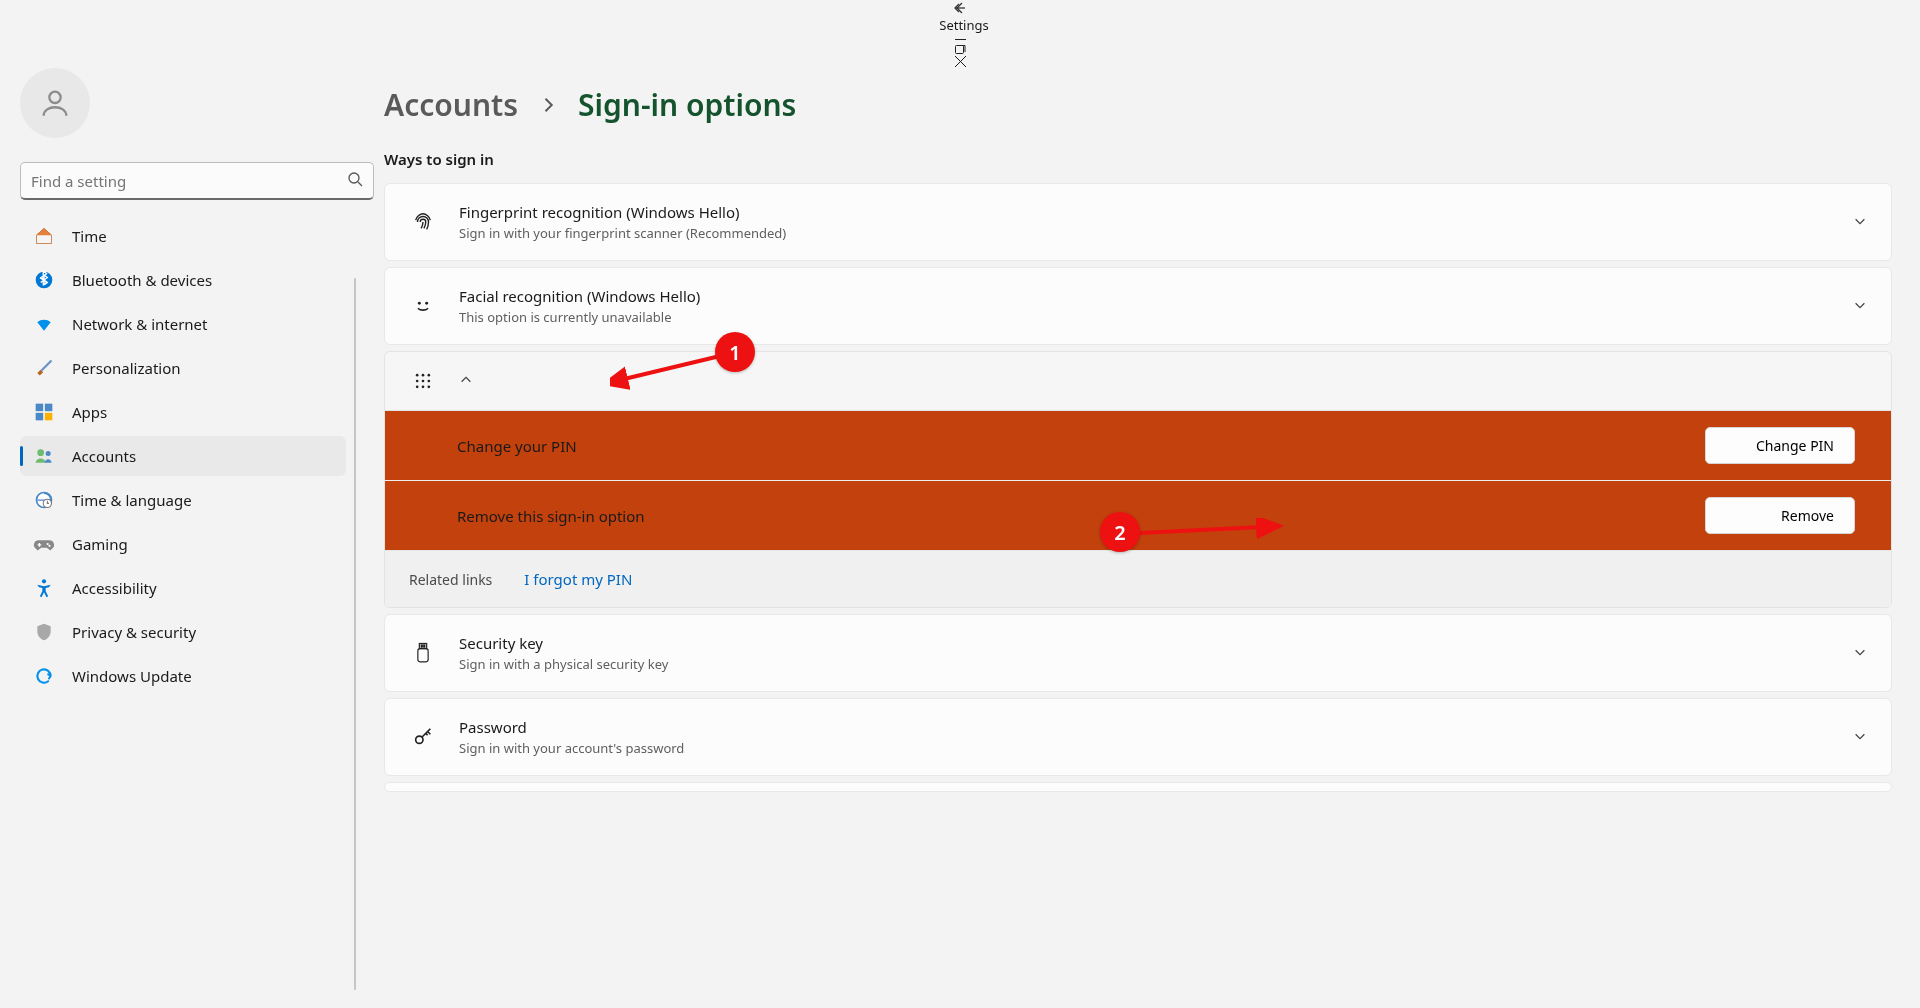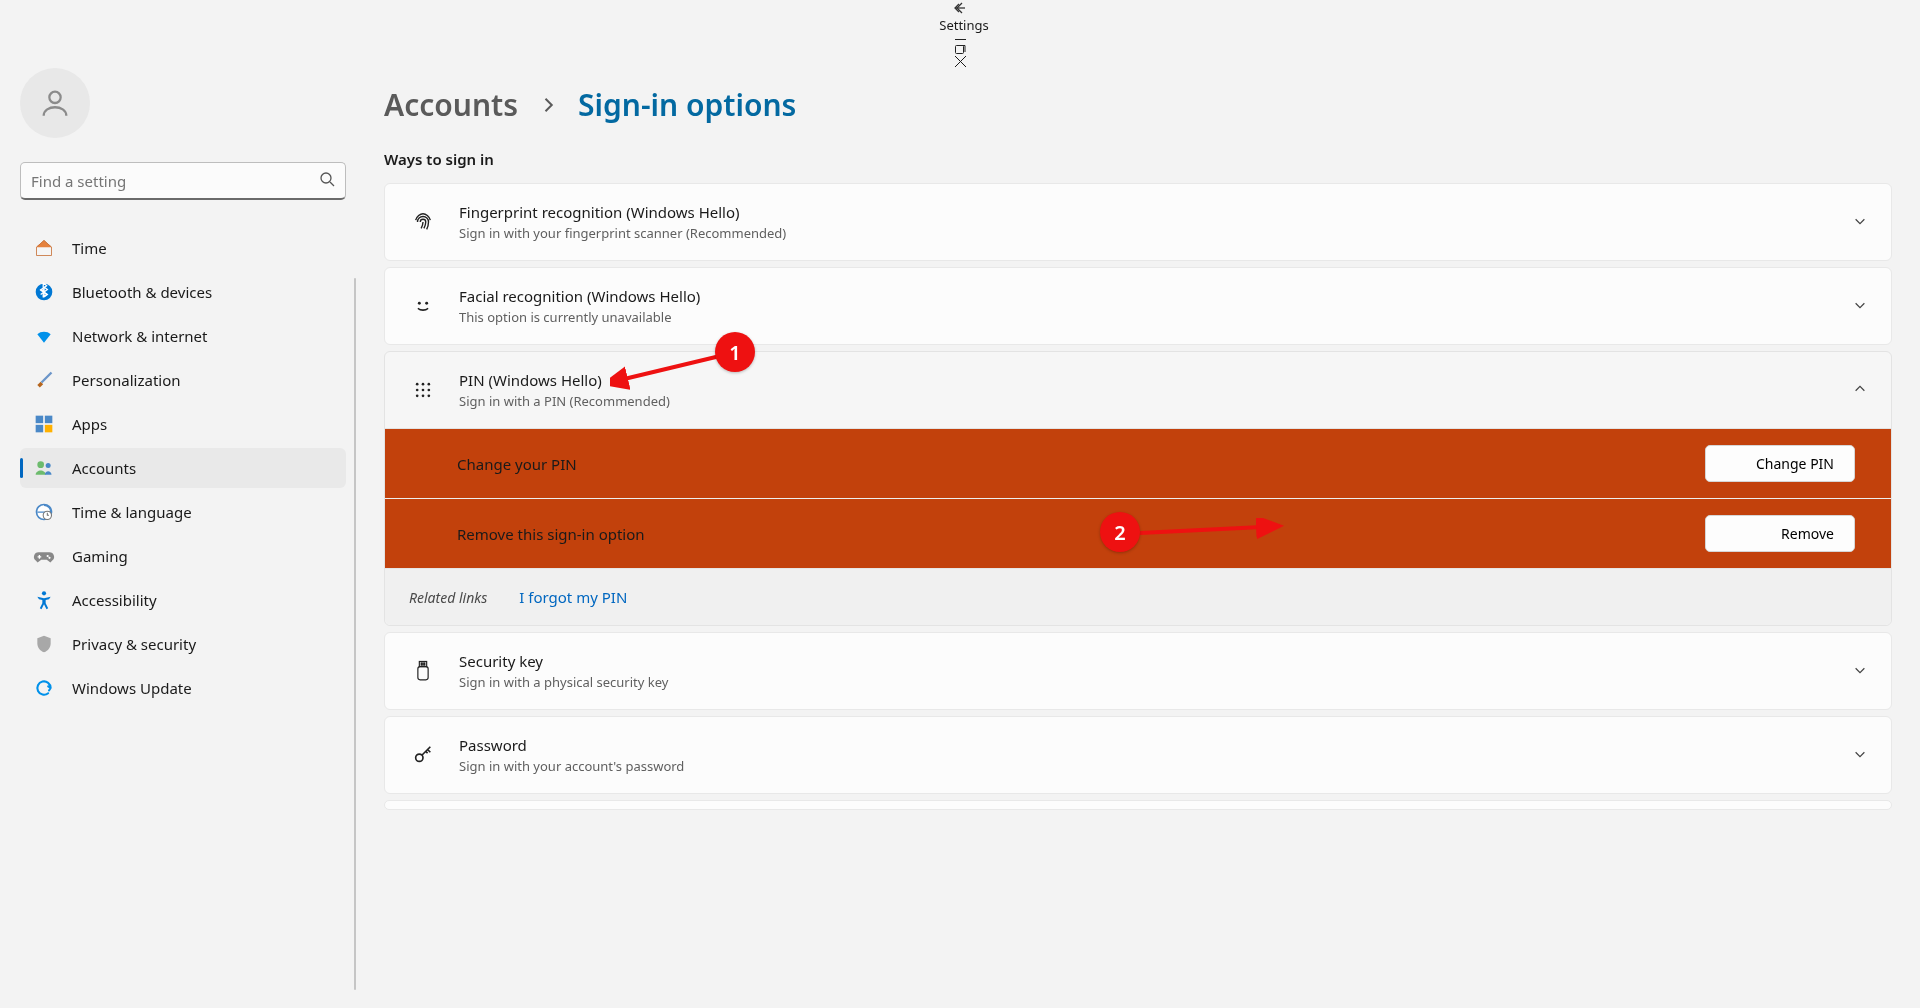--- a/index.html
+++ b/index.html
@@ -17,36 +17,36 @@
 .sidebar { width: 360px; padding: 0 14px 0 20px; display: flex; flex-direction: column; position: relative; }
 .content { flex: 1; padding: 20px 28px 0 24px; overflow-y: auto; position: relative; }
 
 
 .sidebar-scrollline { position: absolute; right: 4px; top: 230px; bottom: 18px; width: 2px; background: #c5c5c5; border-radius: 2px; }
 
 
 .avatar { width: 70px; height: 70px; border-radius: 50%; background: #e8e8e8; display: flex; align-items: center; justify-content: center; margin: 20px 0 24px 0; }
 
 
-.search { display: flex; align-items: center; height: 38px; border: 1px solid #bdbdbd; border-bottom: 2px solid #6a6a6a; background: #fbfbfb; border-radius: 5px; padding: 0 10px; margin-bottom: 28px; width: 326px; }
+.search { display: flex; align-items: center; height: 38px; border: 1px solid #bdbdbd; border-bottom: 2px solid #6a6a6a; background: #fbfbfb; border-radius: 5px; padding: 0 10px; margin-bottom: 16px; width: 354px; }
 .search input { flex: 1; border: none; outline: none; background: transparent; font-size: 15px; color: #555; }
 .search .icon { color: #555; }
 
 
 .nav { display: flex; flex-direction: column; gap: 4px; }
 .nav-item { display: flex; align-items: center; height: 40px; padding: 0 12px; border-radius: 6px; font-size: 15px; cursor: pointer; position: relative; }
 .nav-item.active { background: #e9e9e9; }
 .nav-item.active::before { content: ""; position: absolute; left: 0; top: 10px; bottom: 10px; width: 3px; background: #0067c0; border-radius: 3px; }
 .nav-item .nicon { width: 24px; height: 24px; margin-right: 16px; display: flex; align-items: center; justify-content: center; }
 
 
 .breadcrumb { display: flex; align-items: center; gap: 20px; margin-top: 16px; margin-bottom: 24px; }
 .breadcrumb .crumb-parent { font-size: 30px; font-weight: 600; color: #5a5a5a; cursor: pointer; }
 .breadcrumb .chev { color: #5a5a5a; }
-.breadcrumb .crumb-current { font-size: 30px; font-weight: 600; color: #0369a1; }
+.breadcrumb .crumb-current { font-size: 30px; font-weight: 600; color: #14532d; }
 
 .section-title { font-size: 15px; font-weight: 600; margin-bottom: 14px; }
 
 
 .card { background: #fcfcfc; border: 1px solid #e8e8e8; border-radius: 6px; margin-bottom: 6px; }
 .card-header { display: flex; align-items: center; padding: 18px 24px; cursor: pointer; }
 .card .cicon { width: 28px; display: flex; align-items: center; justify-content: center; margin-right: 22px; color: #333; }
 .card .ct { flex: 1; }
 .card .ct .t1 { font-size: 15px; font-weight: 400; color: #1a1a1a; }
 .card .ct .t2 { font-size: 13px; color: #5f5f5f; margin-top: 2px; }
@@ -54,21 +54,21 @@
 
 .card.expanded { background: #f6f6f6; border-color: #e3e3e3; }
 .card.expanded .card-header { border-bottom: 1px solid #e3e3e3; }
 
 .subrow { display: flex; align-items: center; justify-content: space-between; padding: 16px 36px 16px 72px; background: #c2410c; }
 .subrow + .subrow { border-top: 1px solid #eee; }
 .subrow .label { font-size: 15px; }
 .btn { background: #fdfdfd; border: 1px solid #d6d6d6; border-radius: 5px; padding: 8px 20px; font-size: 14px; cursor: pointer; min-width: 150px; text-align: right; }
 
 .related { display: flex; align-items: center; gap: 32px; padding: 18px 24px; background: #f0f0f0; border-top: 1px solid #e6e6e6; border-radius: 0 0 6px 6px; }
-.related .rl { font-size: 14px; color: #4a4a4a; font-style: italic; }
+.related .rl { font-size: 14px; color: #4a4a4a; }
 .related .link { font-size: 15px; color: #0067c0; cursor: pointer; }
 
 
 .anno-circle { position: absolute; width: 40px; height: 40px; border-radius: 50%; background: #e11; color: #fff; font-size: 20px; font-weight: 600; display: flex; align-items: center; justify-content: center; z-index: 10; box-shadow: 0 1px 3px rgba(0,0,0,0.25); pointer-events: none; }
 .anno-arrow { position: absolute; z-index: 9; pointer-events: none; }
 </style>
 </head>
 <body>
 
 <div class="titlebar">
@@ -293,24 +293,20 @@
               <circle cx="12" cy="5" r="1.6"></circle>
               <circle cx="19" cy="5" r="1.6"></circle>
               <circle cx="5" cy="12" r="1.6"></circle>
               <circle cx="12" cy="12" r="1.6"></circle>
               <circle cx="19" cy="12" r="1.6"></circle>
               <circle cx="5" cy="19" r="1.6"></circle>
               <circle cx="12" cy="19" r="1.6"></circle>
               <circle cx="19" cy="19" r="1.6"></circle>
             </svg>
         </span>
-        <div class="ct">
-          <div class="t1">PIN (Windows Hello)</div>
-          <div class="t2">Sign in with a PIN (Recommended)</div>
-        </div>
         <span class="expand"><svg width="14" height="14" viewBox="0 0 16 16" fill="none" stroke="#444" stroke-width="1.4">
               <path d="M3 10l5-5 5 5"></path>
             </svg></span>
       </div>
 
       <div class="subrow">
         <span class="label">Change your PIN</span>
         <button class="btn">Change PIN</button>
       </div>
       <div class="subrow">

